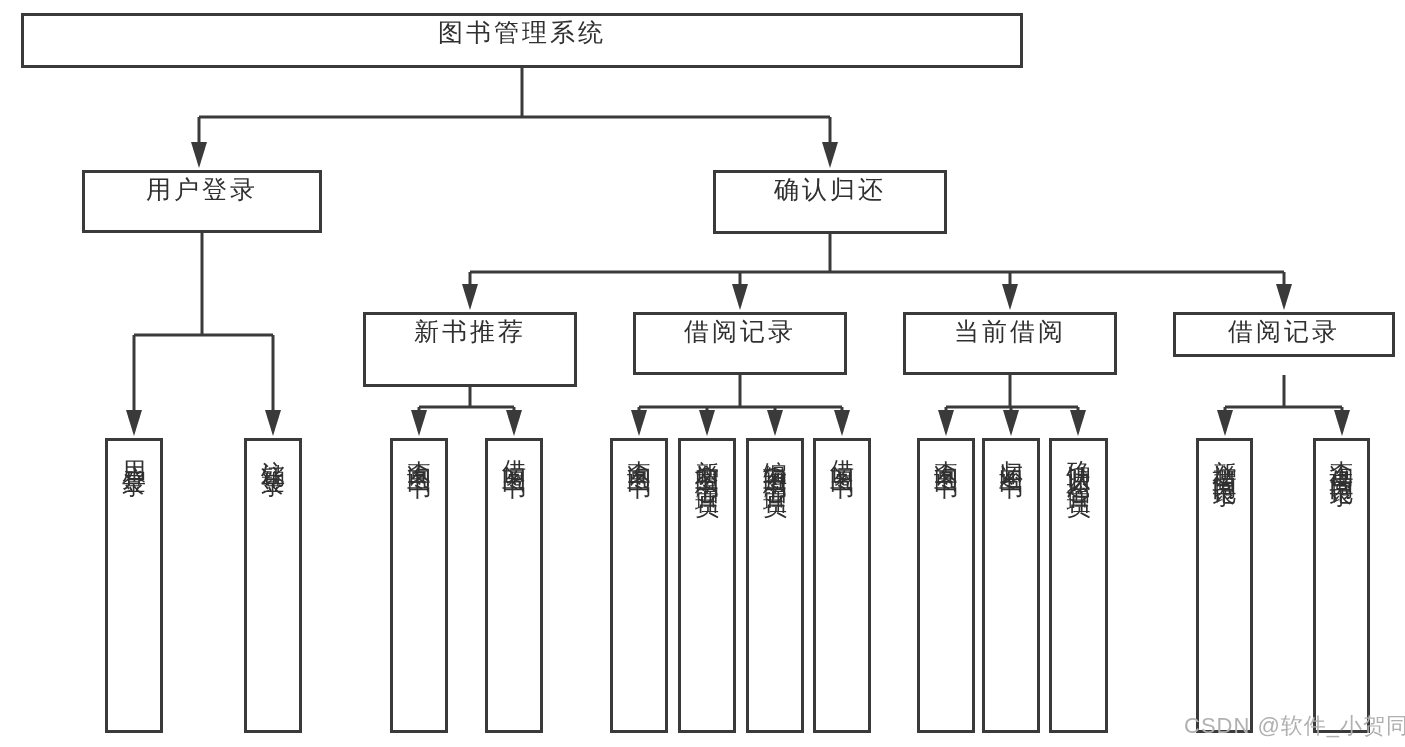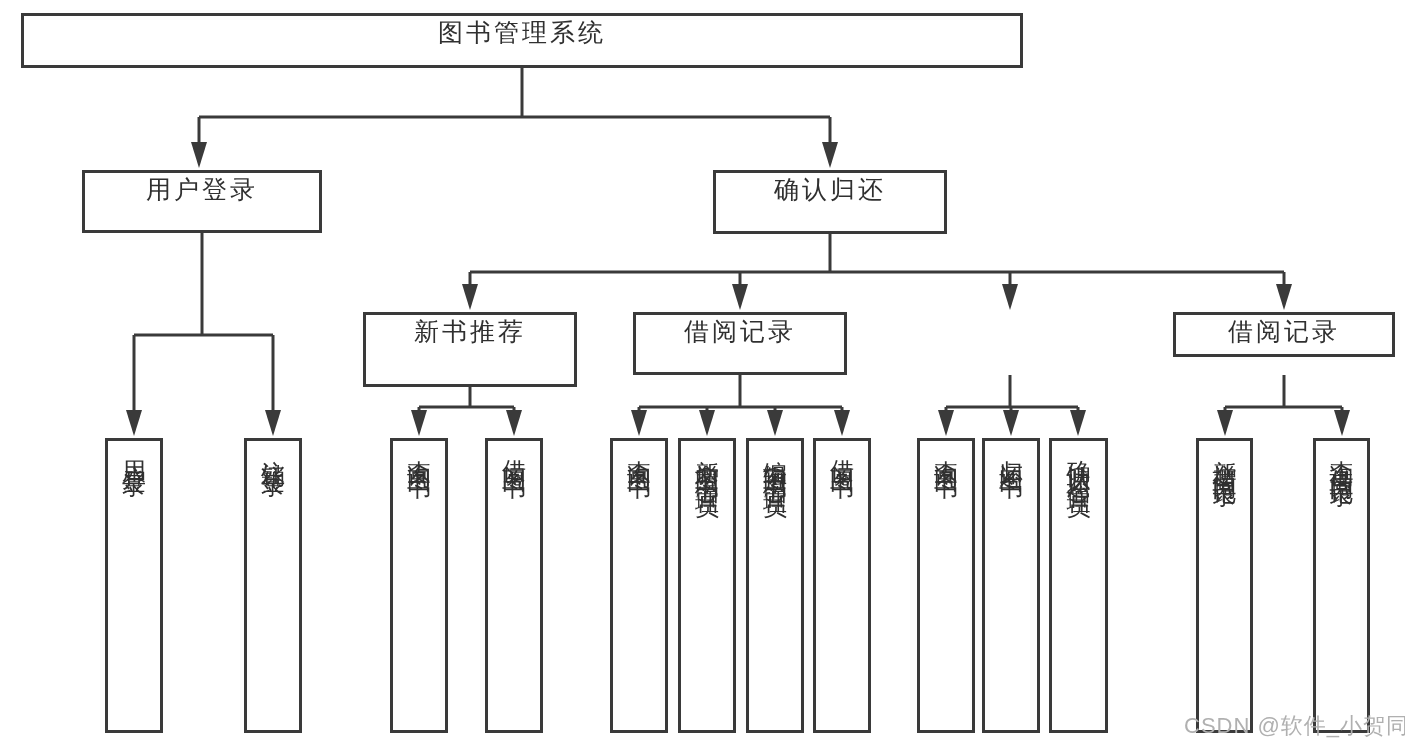--- a/index.html
+++ b/index.html
@@ -140,20 +140,23 @@
   <div class="node h-node n-book-mgmt">
     <span>确认归还</span>
   </div>
 
   <div class="node h-node n-new-book">
     <span>新书推荐</span>
   </div>
   <div class="node h-node n-book-borrow">
     <span>借阅记录</span>
   </div>
+  <div class="node h-node n-cur-borrow">
+    <span>当前借阅</span>
+  </div>
   <div class="node h-node n-borrow-rec">
     <span>借阅记录</span>
   </div>
 
   <div class="node v-node leaf n-ul1">
     <span class="vtext">用户登录</span>
   </div>
   <div class="node v-node leaf n-ul2">
     <span class="vtext">注销登录</span>
   </div>

